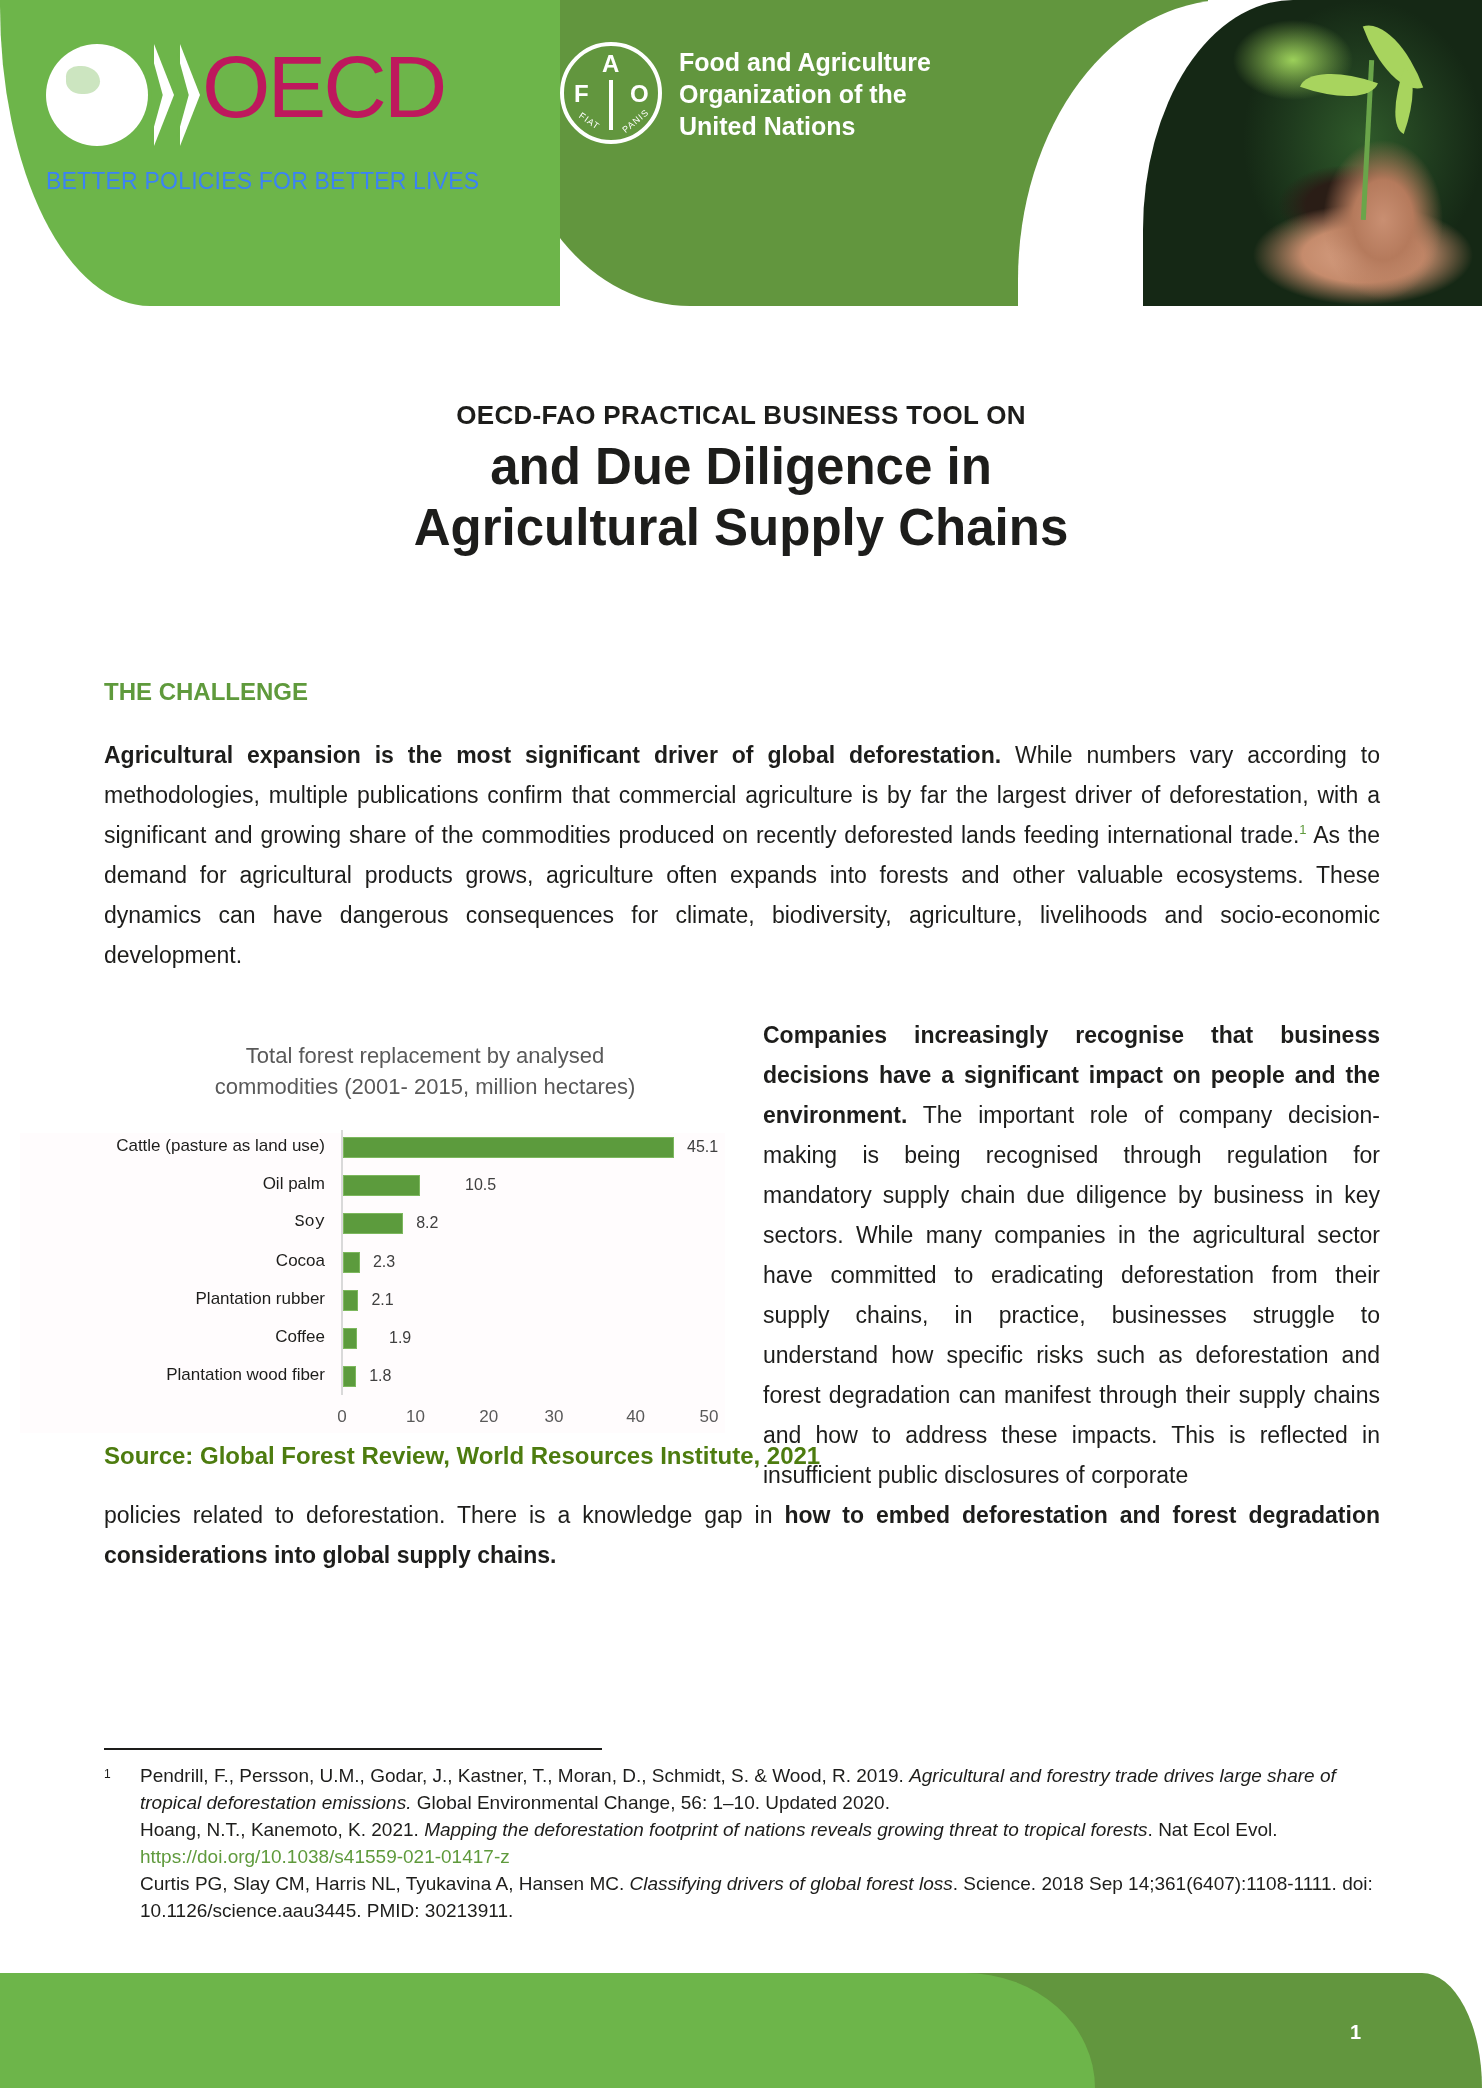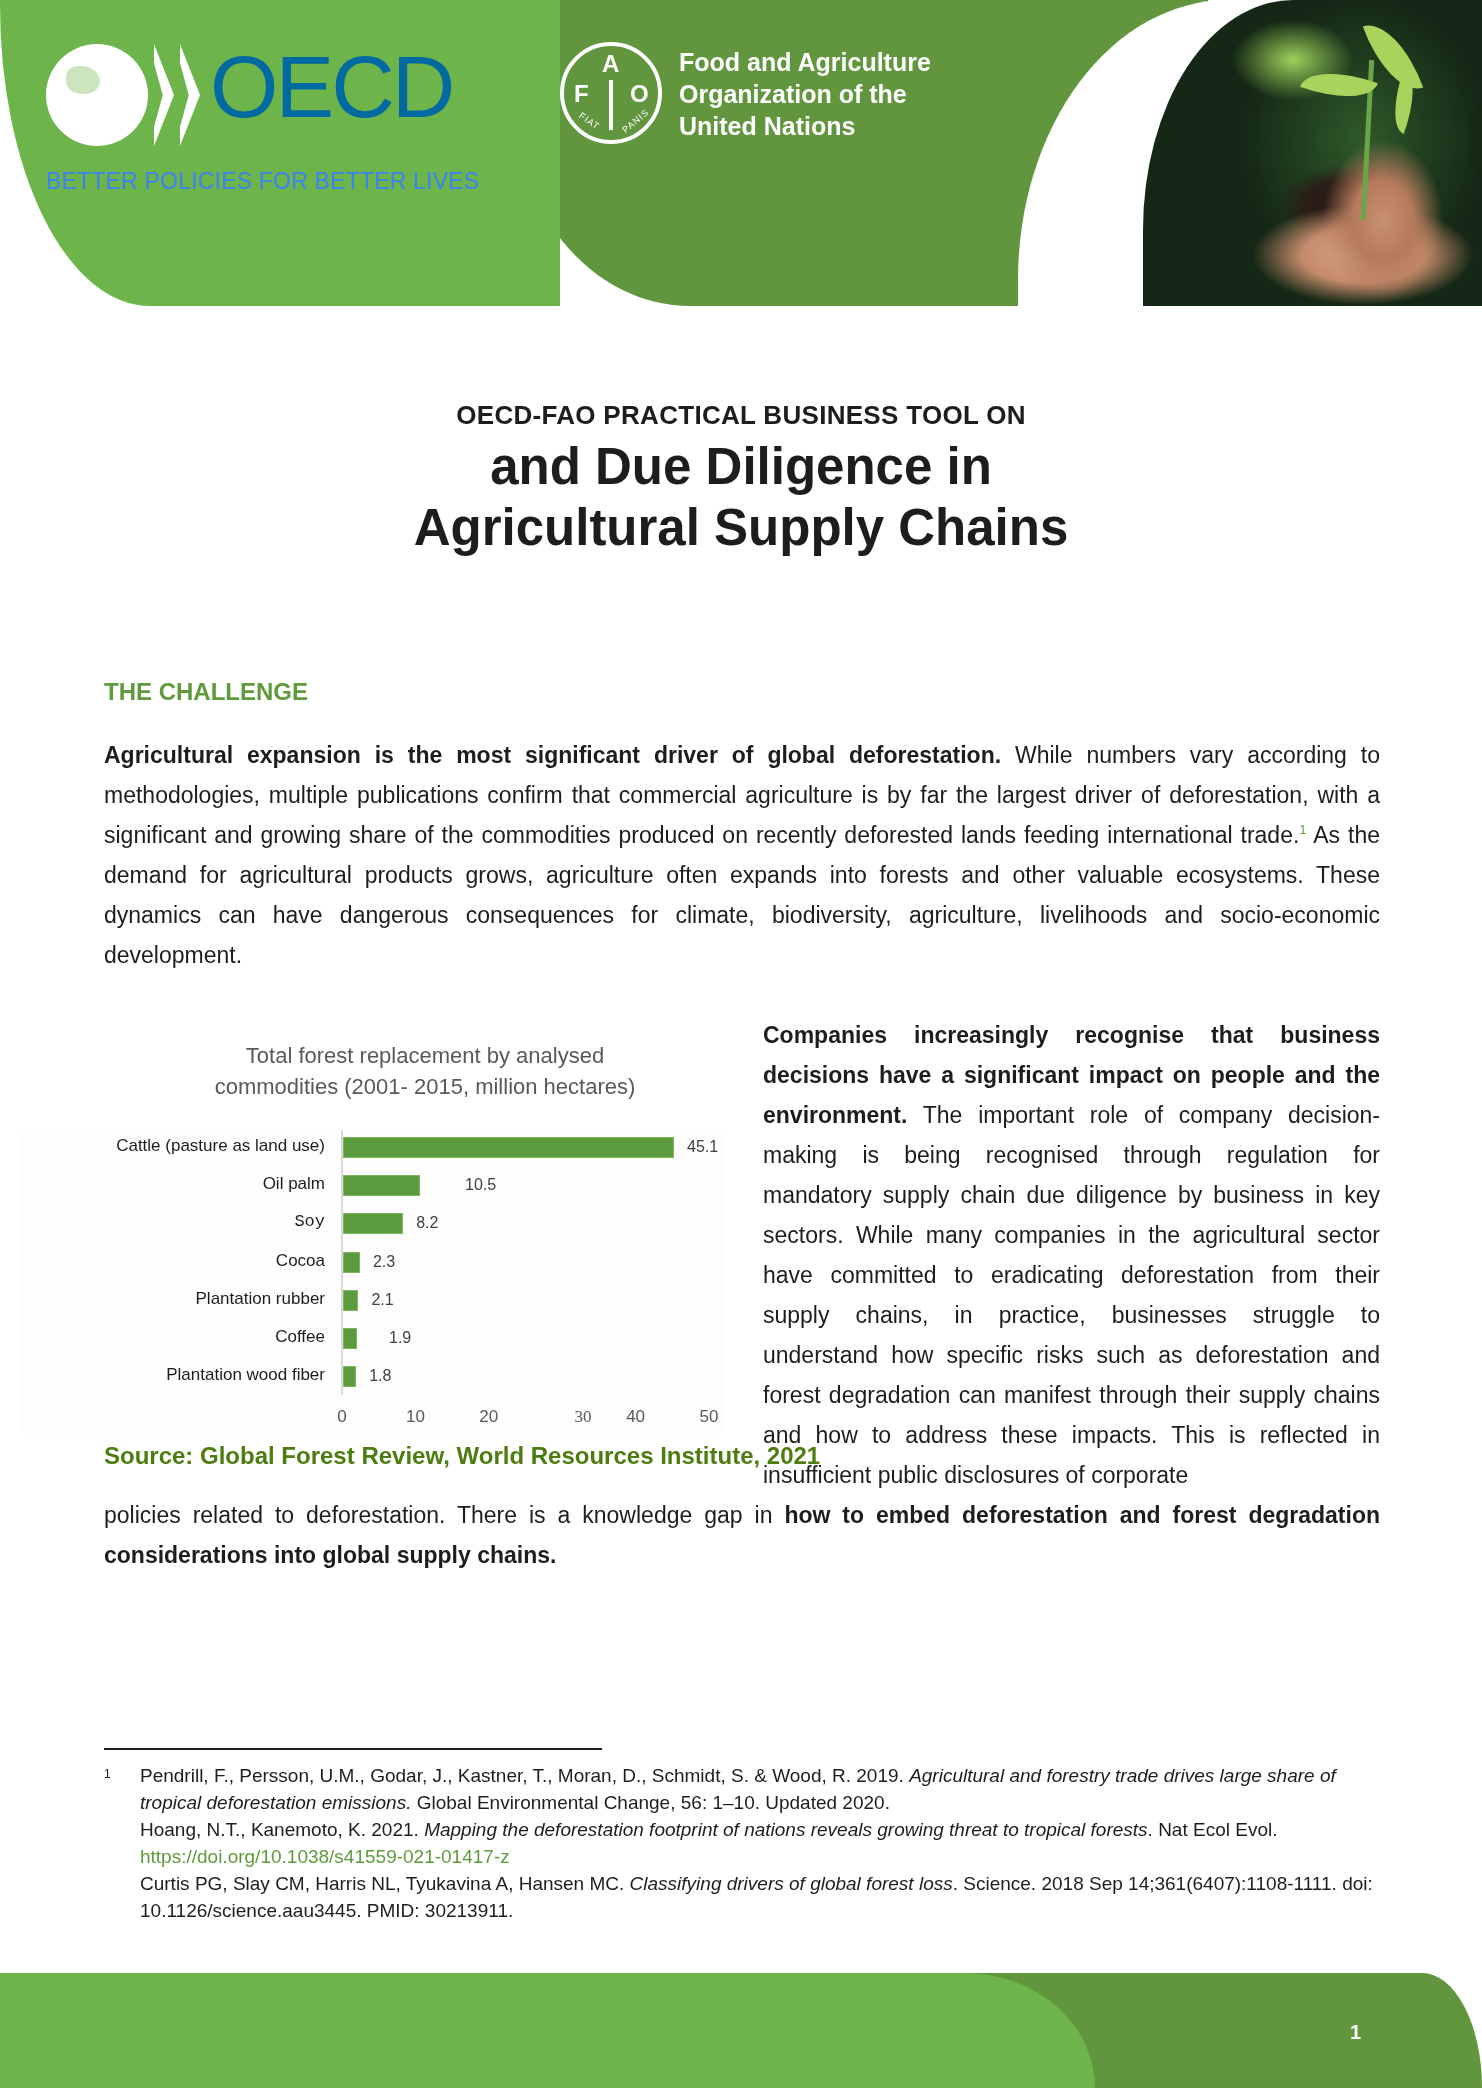--- a/index.html
+++ b/index.html
@@ -26,21 +26,21 @@
                  linear-gradient(180deg, #3a6a33 0%, #1f3a1d 60%, #3e8a30 100%);
                overflow:hidden; }
   .leaf { position:absolute; background:#a8d45e; border-radius:0 100% 0 100%; }
   .stem { position:absolute; width:5px; background:#6aa54a; }
 
   .oecd-logo { position:absolute; left:46px; top:40px; width:430px; height:140px; color:#fff; }
   .globe { position:absolute; left:0; top:4px; width:102px; height:102px; border-radius:50%; background:#ffffff; }
   .globe::after { content:""; position:absolute; left:20px; top:22px; width:34px; height:28px; border-radius:40% 60% 50% 50%;
                   background:#6db54a; opacity:.35; }
   .chev { position:absolute; top:4px; width:0; height:0; border-top:51px solid transparent; border-bottom:51px solid transparent; }
-  .oecd-word { position:absolute; left:164px; top:-8px; font-size:88px; font-weight:normal; letter-spacing:-3px; line-height:110px; color:#0369a1; }
+  .oecd-word { position:absolute; left:156px; top:-8px; font-size:88px; font-weight:normal; letter-spacing:-3px; line-height:110px; color:#be185d; }
   .oecd-tag { position:absolute; left:0; top:128px; font-size:23px; color:#3b82f6; letter-spacing:0.2px; white-space:nowrap; }
 
   .fao-logo { position:absolute; left:560px; top:42px; width:102px; height:102px; border:4px solid #fff; border-radius:50%; box-sizing:border-box; }
   .fao-letter { position:absolute; color:#fff; font-weight:bold; font-size:24px; }
   .fao-small { position:absolute; color:#fff; font-size:9px; letter-spacing:1px; }
   .fao-name { position:absolute; left:679px; top:46px; color:#fff; font-size:25px; line-height:32px; font-weight:bold; }
 
   
   .kicker { position:absolute; left:0; width:1482px; top:400px; text-align:center; font-size:26px; font-weight:bold; letter-spacing:0.3px; color:#1d1d1b; }
   .title { position:absolute; left:0; width:1482px; top:436px; text-align:center; font-size:51px; line-height:61px; font-weight:bold; color:#1d1d1b; }
@@ -159,21 +159,21 @@
     <div class="bar" style="top: 1328px; width: 13.946px; background: rgb(92, 155, 61);"></div>
     <div class="val-label" style="top: 1329px; left: 361px; margin-left: 28px;">1.9</div>
     <div class="cat-label" style="top: 1365.2px; margin-left: 46px;">Plantation wood fiber</div>
     <div class="bar" style="top: 1366.2px; width: 13.212px; background: rgb(92, 155, 61);"></div>
     <div class="val-label" style="top: 1367.2px; left: 369.212px;">1.8</div>
   </div>
 <div id="chart-ticks">
     <div class="tick" style="left: 342px;">0</div>
     <div class="tick" style="left: 415.4px;">10</div>
     <div class="tick" style="left: 488.8px;">20</div>
-    <div class="tick" style="left: 583px; font-family: Liberation Serif, serif;">30</div>
+    <div class="tick" style="left: 554px;">30</div>
     <div class="tick" style="left: 635.6px;">40</div>
     <div class="tick" style="left: 709px;">50</div>
   </div>
 <div class="chart-src">Source: Global Forest Review, World Resources Institute, 2021</div>
 
 <div class="fn-rule"></div>
 <div class="fn-num">1</div>
 <div class="fn" style="top:1762px;">
   <span>Pendrill, F., Persson, U.M., Godar, J., Kastner, T., Moran, D., Schmidt, S. &amp; Wood, R.</span><span> 2019. </span><i>Agricultural and forestry trade drives large share of tropical deforestation emissions.</i><span> Global Environmental Change, 56: 1–10. Updated 2020.</span>
 </div>

